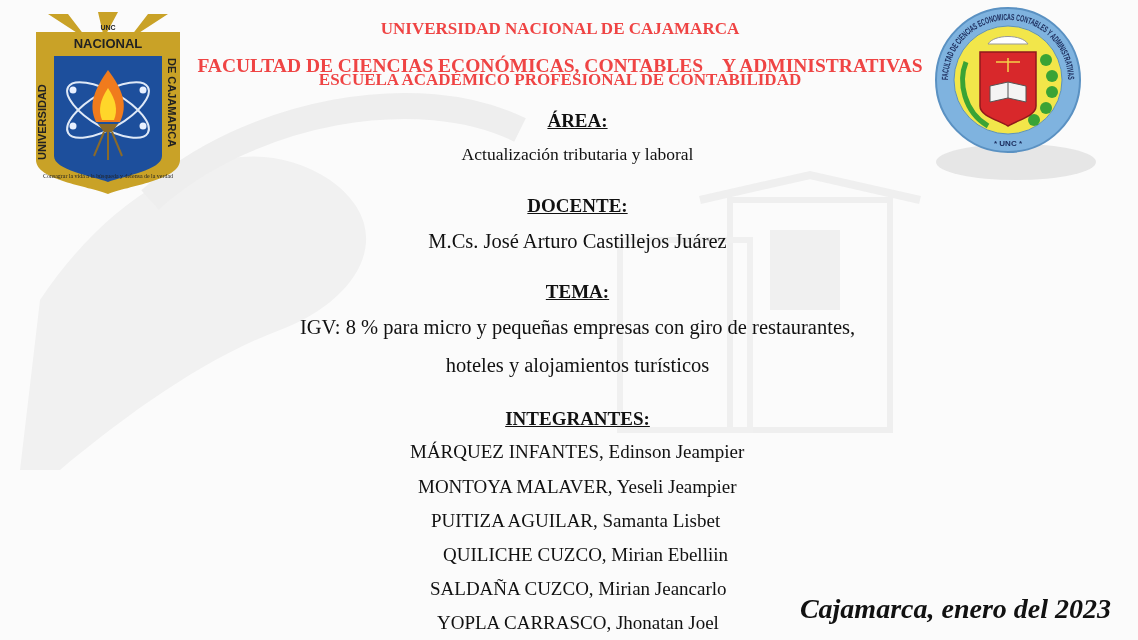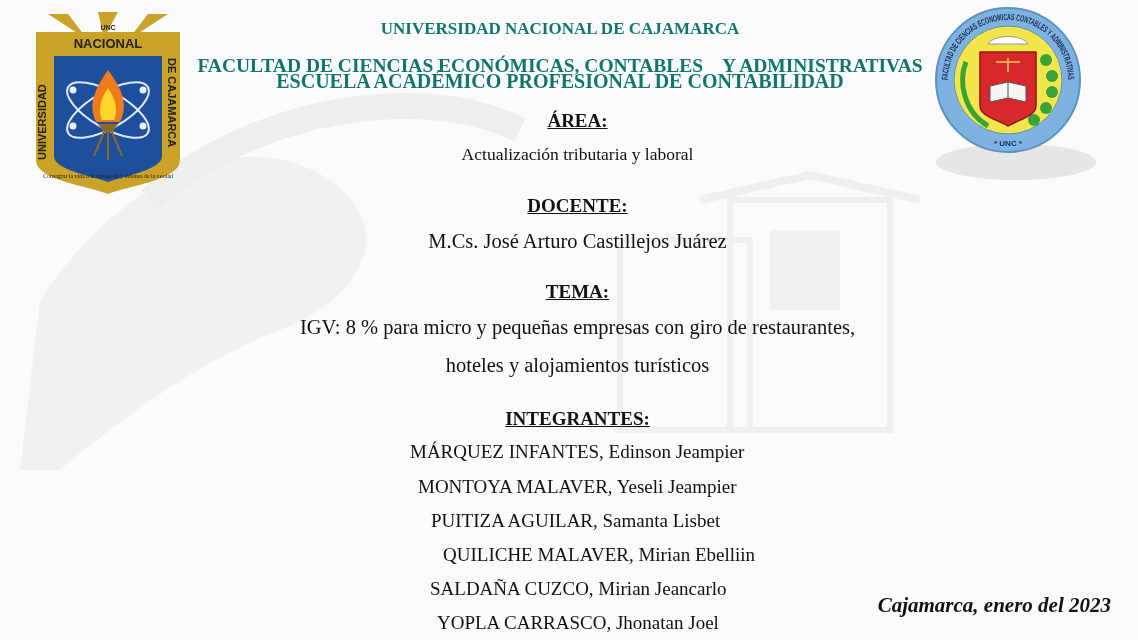--- a/index.html
+++ b/index.html
@@ -5,29 +5,29 @@
     html, body { margin: 0; padding: 0; }
     body {
       width: 1138px; height: 640px; position: relative; overflow: hidden;
       background: #fbfbfb;
       font-family: "Liberation Serif", "DejaVu Serif", serif;
       color: #111;
     }
     .watermark { position: absolute; inset: 0; pointer-events: none; }
     .abs { position: absolute; }
     .center { position: absolute; left: 0; width: 1138px; text-align: center; white-space: nowrap; }
-    .hdr { color: #0f766e; font-weight: bold; }
+    .hdr { color: #ef4444; font-weight: bold; }
     .h1 { top: 19px; font-size: 17px; left: 0; width: 1120px; }
     .h2 { top: 43px; font-size: 19.5px; left: 0; width: 1120px; margin-top: 12px; }
-    .h3 { top: 70px; font-size: 20px; left: 0; width: 1120px; }
+    .h3 { top: 70px; font-size: 17px; left: 0; width: 1120px; }
     .label { font-weight: bold; text-decoration: underline; font-size: 19px; left: 0; width: 1155px; }
     .body18 { font-size: 18px; left: 0; width: 1155px; }
     .body20 { font-size: 20.5px; left: 0; width: 1155px; }
     .member { font-size: 19px; }
-    .date { position: absolute; right: 27px; top: 593px; font-size: 21px; font-weight: bold; font-style: italic; white-space: nowrap; }
+    .date { position: absolute; right: 27px; top: 593px; font-size: 28px; font-weight: bold; font-style: italic; white-space: nowrap; }
   </style>
 </head>
 <body>
 
 <svg class="watermark" width="1138" height="640" viewBox="0 0 1138 640">
   <path d="M40 300 C 120 180, 240 120, 330 180 C 400 230, 360 300, 280 330 C 200 360, 120 420, 60 470 L 20 470 Z" fill="#f1f1f1"></path>
   <path d="M150 200 C 250 110, 420 80, 520 130" stroke="#eeeeee" stroke-width="26" fill="none"></path>
   <rect x="730" y="200" width="160" height="230" fill="none" stroke="#efefef" stroke-width="6"></rect>
   <rect x="620" y="240" width="130" height="190" fill="none" stroke="#f0f0f0" stroke-width="6"></rect>
   <path d="M700 200 L 810 175 L 920 200" stroke="#efefef" stroke-width="8" fill="none"></path>
@@ -99,17 +99,17 @@
 <div class="center body20" style="top:230px;">M.Cs. José Arturo Castillejos Juárez</div>
 
 <div class="center label" style="top:281px;">TEMA:</div>
 <div class="center body20" style="top:316px;">IGV: 8 % para micro y pequeñas empresas con giro de restaurantes,</div>
 <div class="center body20" style="top:354px;">hoteles y alojamientos turísticos</div>
 
 <div class="center label" style="top:408px;">INTEGRANTES:</div>
 <div class="abs member" style="left:410px; top:441px;">MÁRQUEZ INFANTES, Edinson Jeampier</div>
 <div class="abs member" style="left:418px; top:476px;">MONTOYA MALAVER, Yeseli Jeampier</div>
 <div class="abs member" style="left:431px; top:510px;">PUITIZA AGUILAR, Samanta Lisbet</div>
-<div class="abs member" style="left:443px; top:544px;">QUILICHE MALAVER, Mirian Ebelliin</div>
+<div class="abs member" style="left:443px; top:544px;">QUILICHE CUZCO, Mirian Ebelliin</div>
 <div class="abs member" style="left:430px; top:578px;">SALDAÑA CUZCO, Mirian Jeancarlo</div>
 <div class="abs member" style="left:437px; top:612px;">YOPLA CARRASCO, Jhonatan Joel</div>
 
 <div class="date">Cajamarca, enero del 2023</div>
 
 </body></html>

